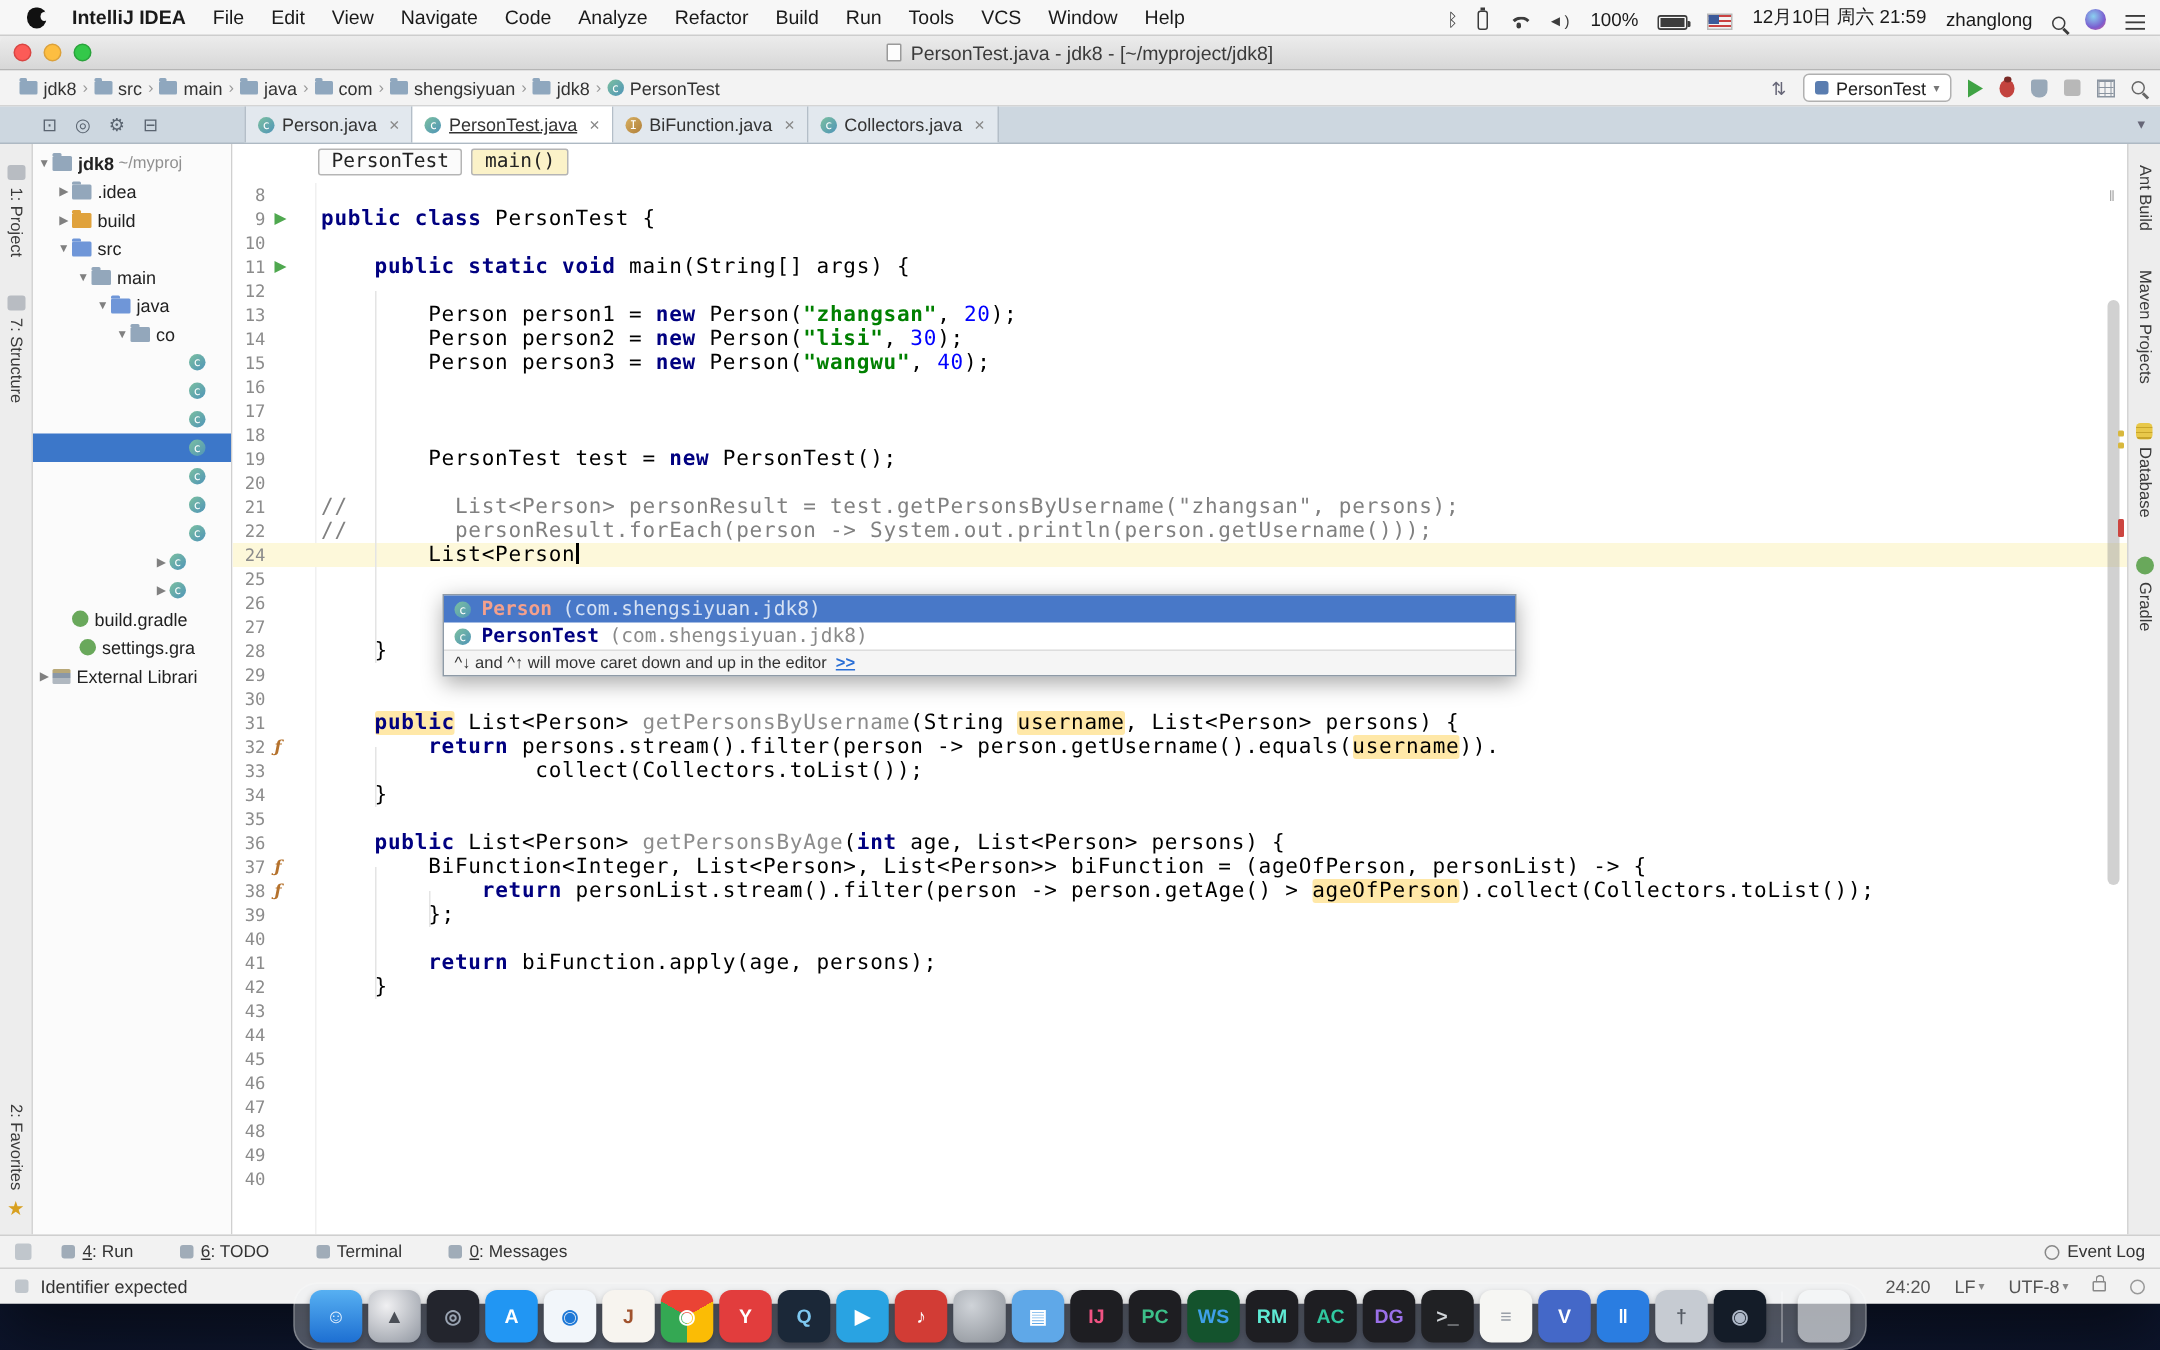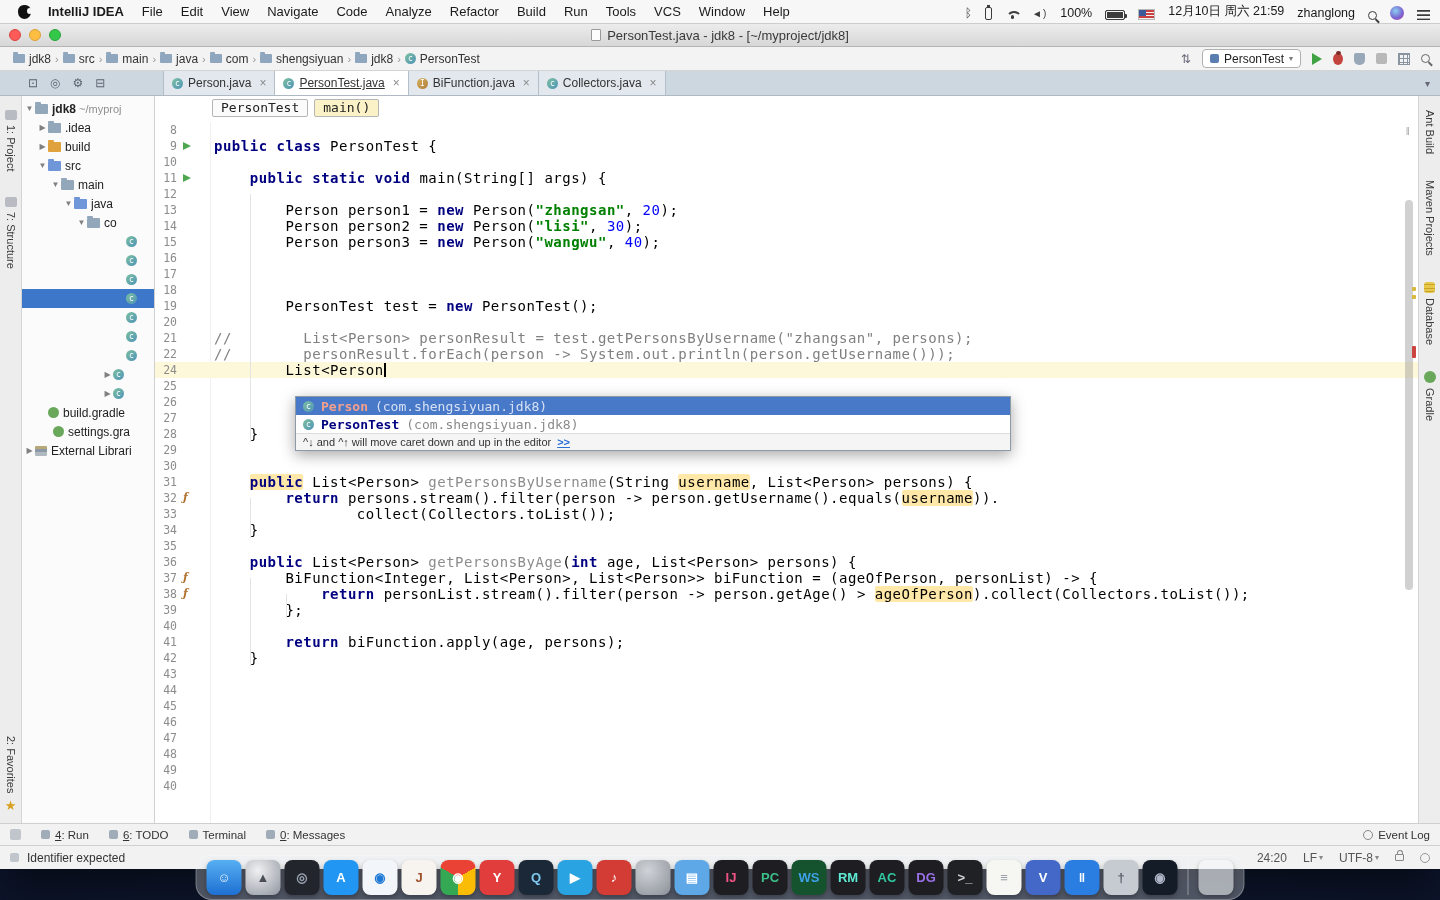--- a/index.html
+++ b/index.html
@@ -650,21 +650,21 @@
             <span class="ico-gradle"></span>
             <span class="vtext">Gradle</span>
           </div>
         </div>
     </div>
 
   </div>
 
   <div class="bottombar">
     <span class="bb-lead"></span>
-    <div style="display:flex;gap:20px">
+    <div style="display:flex;gap:31px">
         <div class="bb-item">
           <span class="bb-ico"></span>
           <span><u>4</u>: Run</span>
         </div>
         <div class="bb-item">
           <span class="bb-ico"></span>
           <span><u>6</u>: TODO</span>
         </div>
         <div class="bb-item">
           <span class="bb-ico"></span>

